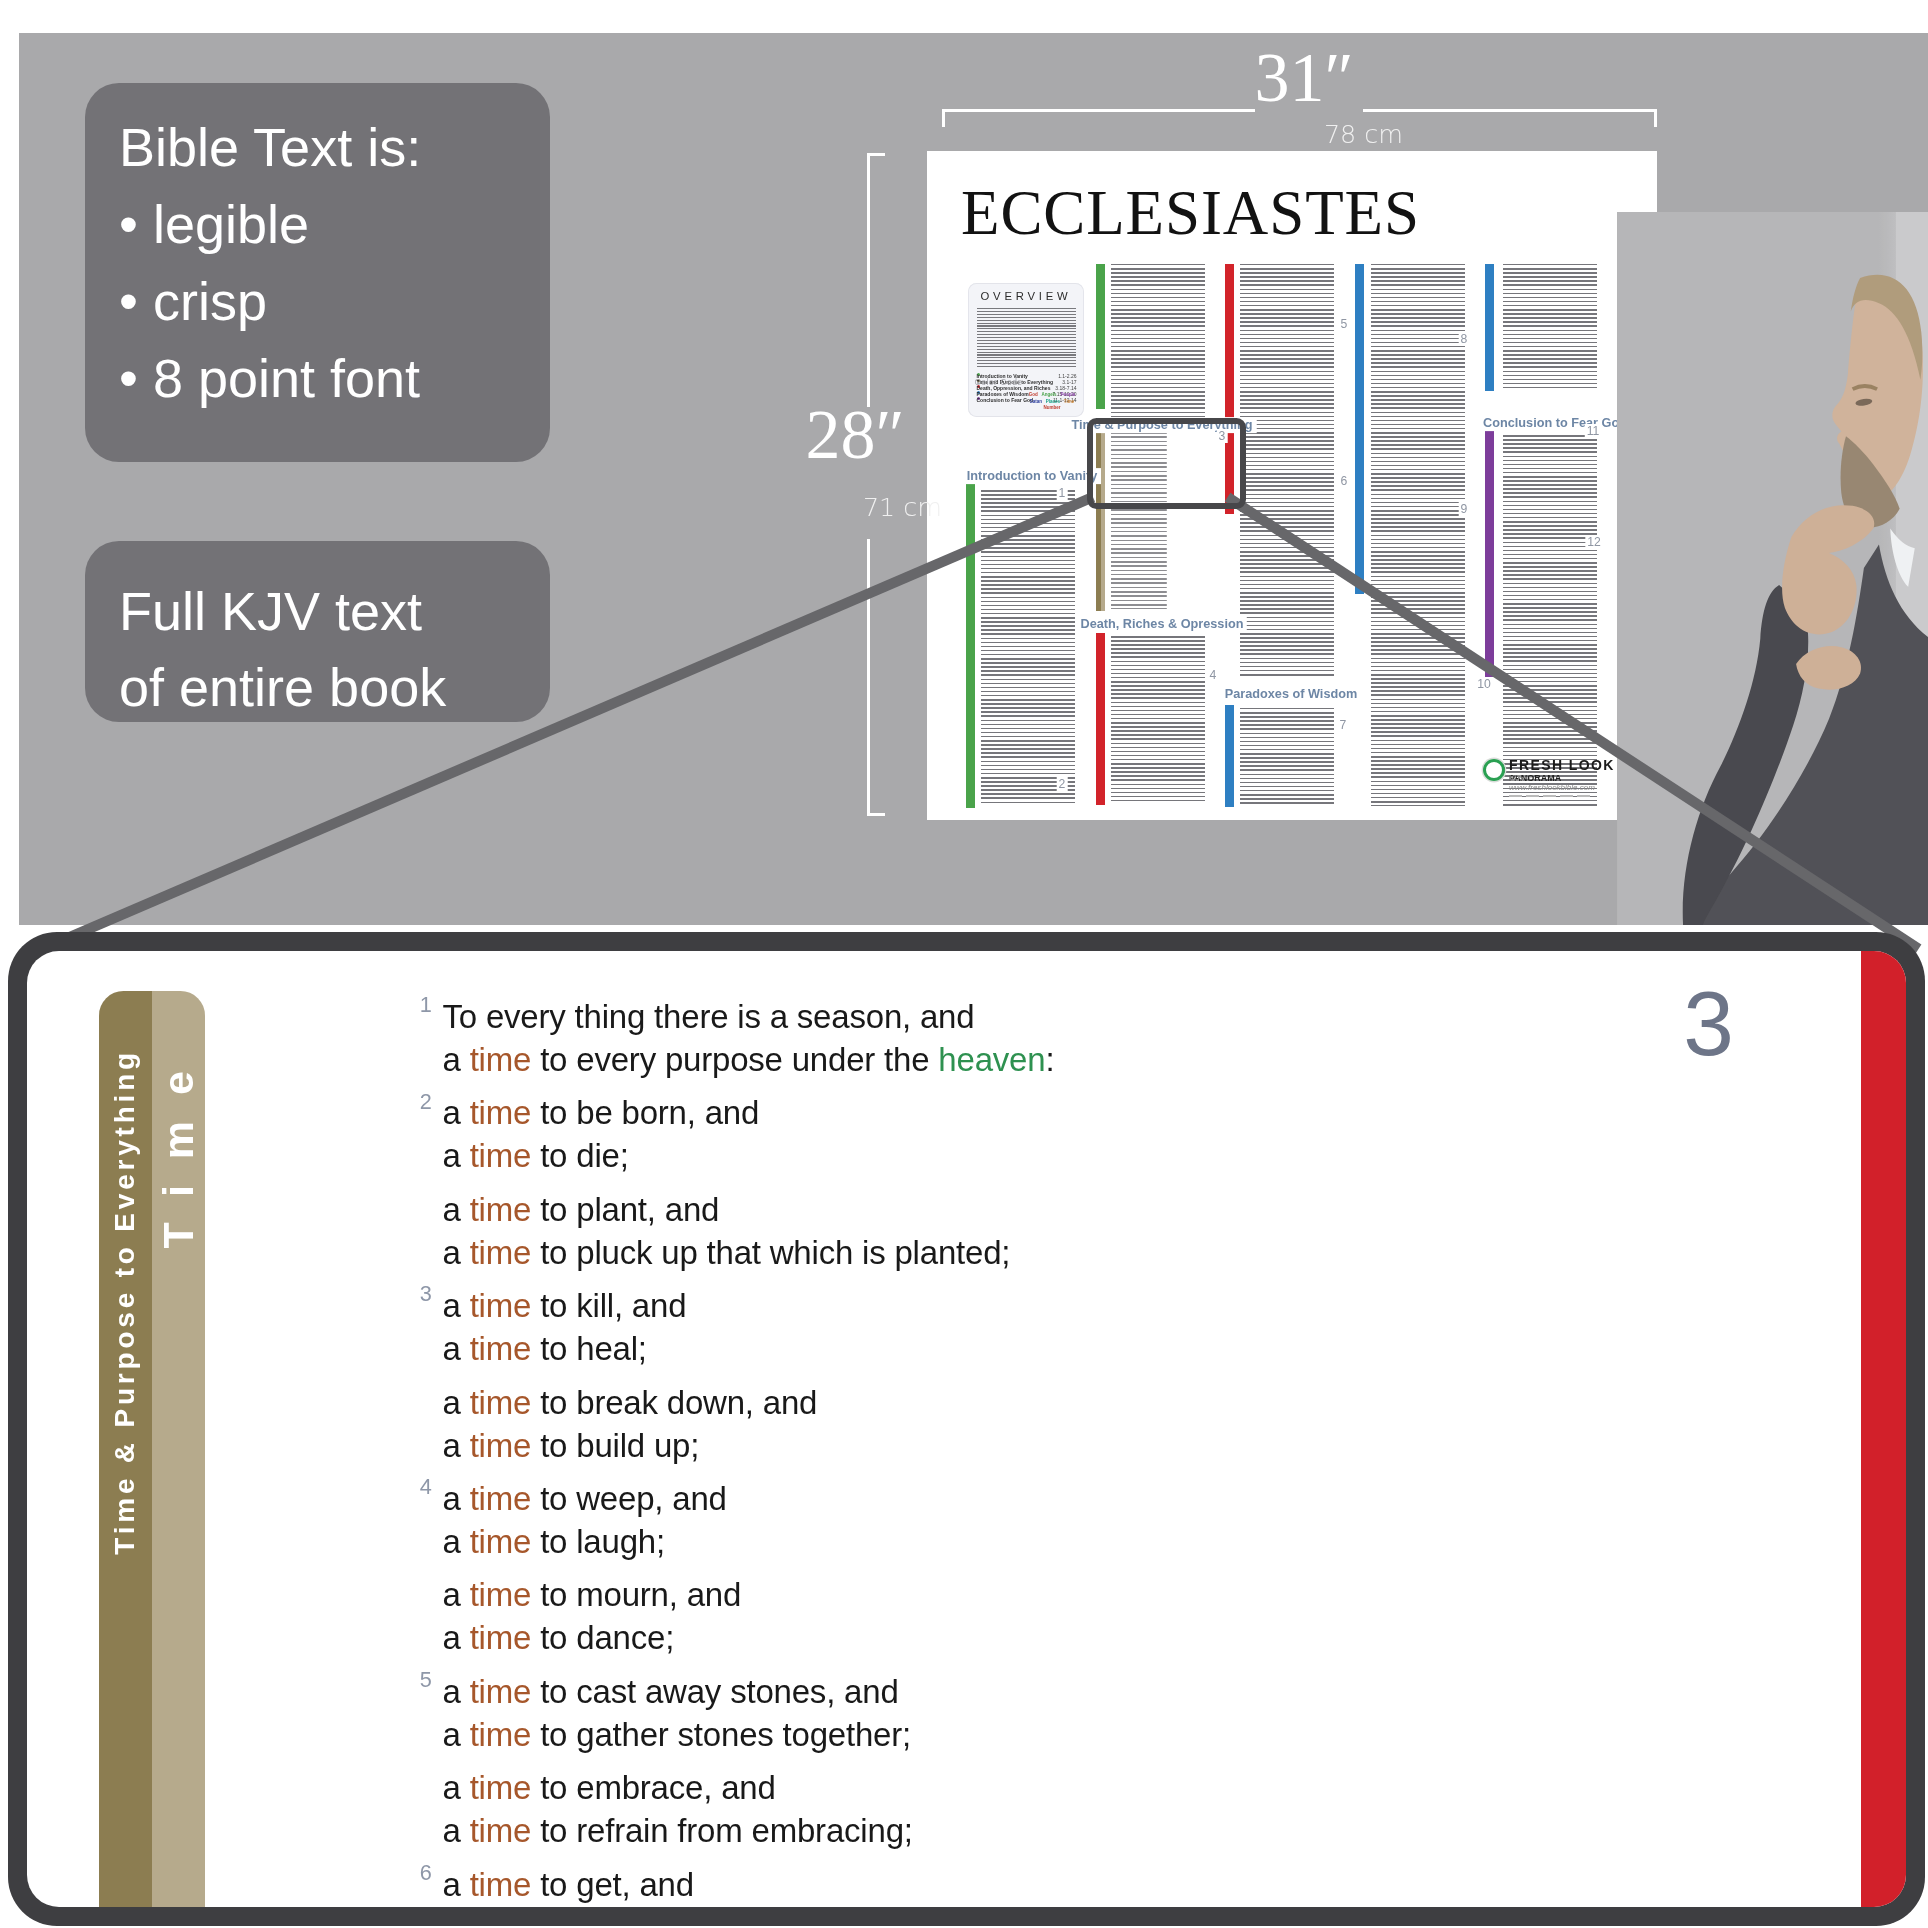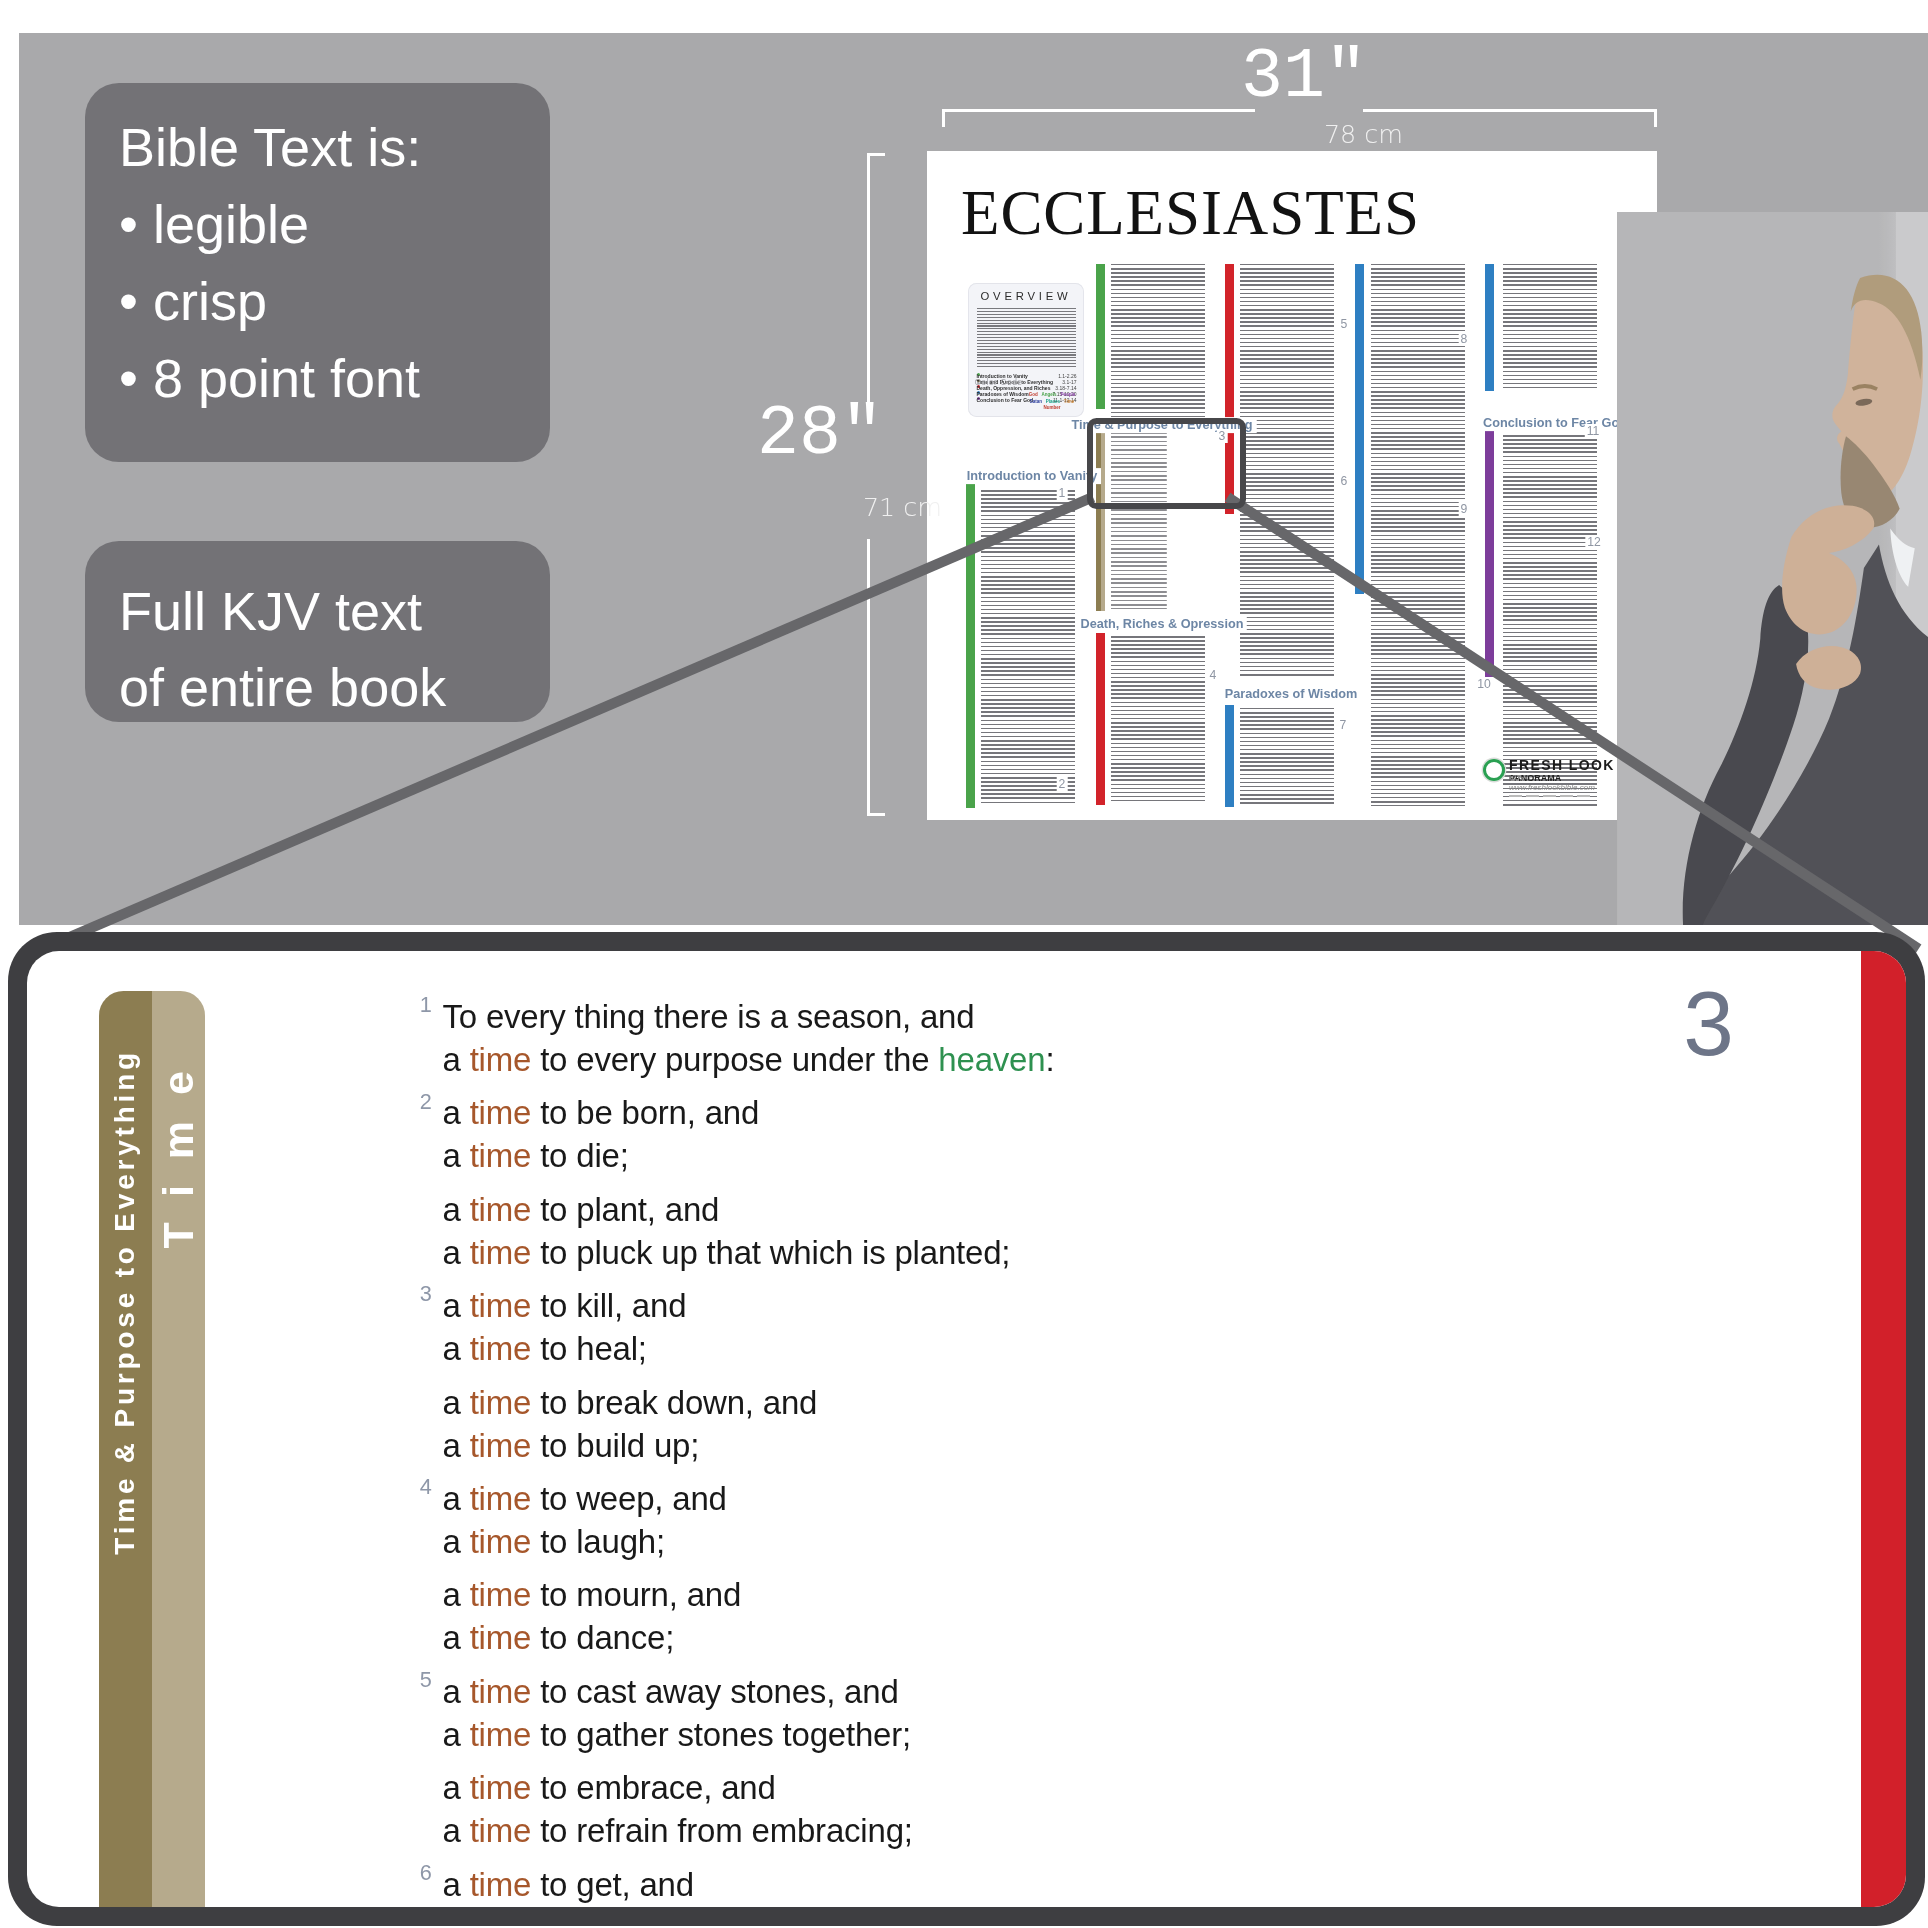--- a/index.html
+++ b/index.html
@@ -13,21 +13,21 @@
   
   .badge{background:#737276;border-radius:34px;color:#ffffff;z-index:2;
          padding:26px 28px 0 34px;box-sizing:border-box;font-size:54px;line-height:77px;}
   .badge1{left:85px;top:83px;width:465px;height:379px;}
   .badge2{left:85px;top:541px;width:465px;height:181px;padding-top:32px;line-height:76px;}
   .badge ul{margin:0;padding:0;list-style:none;}
   .badge li::before{content:"\2022\00a0";}
 
   
   .dim{background:#ffffff;z-index:2;}
-  .dim-label{color:#ffffff;font-family:Liberation Mono, monospace;
+  .dim-label{color:#ffffff;font-family:Liberation Serif, serif;
              font-weight:200;font-size:70px;text-align:center;z-index:2;}
   .dim-sub{color:#f0f0f0;font-weight:300;font-size:25.4px;text-align:right;z-index:2;
            font-family:"DejaVu Sans","Liberation Sans",sans-serif;}
 
   
   .poster{left:927px;top:151px;width:730px;height:669px;background:#ffffff;z-index:1;}
   .poster *{position:absolute;}
   .poster-title{left:34px;top:26px;font-family:"Liberation Serif",serif;font-size:63px;
                 letter-spacing:0.9px;color:#121212;white-space:nowrap;}
   .ovbox{left:41px;top:132px;width:116px;height:134px;background:#f3f4f8;border-radius:8.5px;
@@ -120,21 +120,21 @@
   <div class="abs dim" style="left:1363px;top:109px;width:294px;height:2.8px;"></div>
   <div class="abs dim" style="left:942px;top:109px;width:2.8px;height:18px;"></div>
   <div class="abs dim" style="left:1654px;top:109px;width:2.8px;height:18px;"></div>
   <div class="abs dim-label" style="left:1205px;top:38px;width:198px;">31″</div>
   <div class="abs dim-sub" style="left:1205px;top:119px;width:198px;">78 cm</div>
 
   <div class="abs dim" style="left:867px;top:153px;width:2.8px;height:254px;"></div>
   <div class="abs dim" style="left:867px;top:539px;width:2.8px;height:277px;"></div>
   <div class="abs dim" style="left:867px;top:153px;width:18px;height:2.8px;"></div>
   <div class="abs dim" style="left:867px;top:813px;width:18px;height:2.8px;"></div>
-  <div class="abs dim-label" style="left:726px;top:395px;width:188px;">28″</div>
+  <div class="abs dim-label" style="left:761px;top:395px;width:188px;">28″</div>
   <div class="abs dim-sub" style="left:761px;top:492px;width:181px;">71 cm</div>
 
   <div class="abs poster">
     <div class="poster-title">ECCLESIASTES</div>
 
     <div class="ovbox">
       <div class="ov-title">OVERVIEW</div>
       <div class="ov-para"></div>
       <div class="ov-toc">
         <span class="toc-row">

